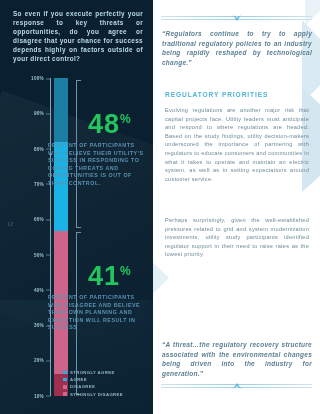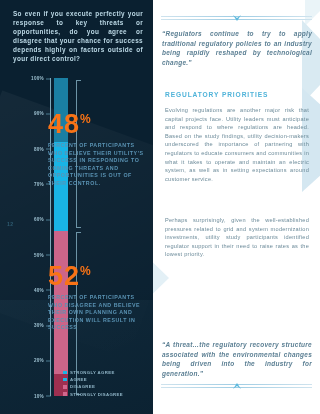--- a/index.html
+++ b/index.html
@@ -67,22 +67,22 @@
   
   .bracket{
     position:absolute; left:76px; width:5px;
     border-left:1px solid #6d94a6;
     border-top:1px solid #6d94a6;
     border-bottom:1px solid #6d94a6;
   }
 
   .stat{ position:absolute; left:48px; width:100px; }
   .stat .num{
-    font-size:27px; font-weight:700; color:#f97316;
-    letter-spacing:1px; line-height:27px;
+    font-size:27px; font-weight:700; color:#22c55e;
+    letter-spacing:1px; line-height:27px;margin-left:40px;
   }
   .stat .num .pct{ font-size:12px; vertical-align:super; letter-spacing:0; }
   .stat .desc{
     margin-top:4px; font-size:5.3px; line-height:7.6px;
     color:#5a93b4; letter-spacing:0.55px; font-weight:700;
     text-transform:uppercase;
   }
   #stat-48{ top:30px; }
   #stat-52{ top:182px; }
 
@@ -205,21 +205,21 @@
 
     <div class="bracket" style="top:4px;  height:148px;"></div>
     <div class="bracket" style="top:156px;height:163px;"></div>
 
     <div class="stat" id="stat-48">
       <div class="num"><span>48</span><span class="pct">%</span></div>
       <div class="desc">PERCENT OF PARTICIPANTS WHO BELIEVE THEIR UTILITY'S SUCCESS IN RESPONDING TO COMING THREATS AND OPPORTUNITIES IS OUT OF THEIR CONTROL.</div>
     </div>
 
     <div class="stat" id="stat-52">
-      <div class="num"><span>52</span><span class="pct">%</span></div>
+      <div class="num"><span>41</span><span class="pct">%</span></div>
       <div class="desc">PERCENT OF PARTICIPANTS WHO DISAGREE AND BELIEVE THEIR OWN PLANNING AND EXECUTION WILL RESULT IN SUCCESS</div>
     </div>
 
     <div id="legend">
       <div class="row">
         <span class="sw" style="background:#19b4e5;"></span>
         <span class="lbl">STRONGLY AGREE</span>
       </div>
       <div class="row">
         <span class="sw" style="background:#19b4e5;"></span>

